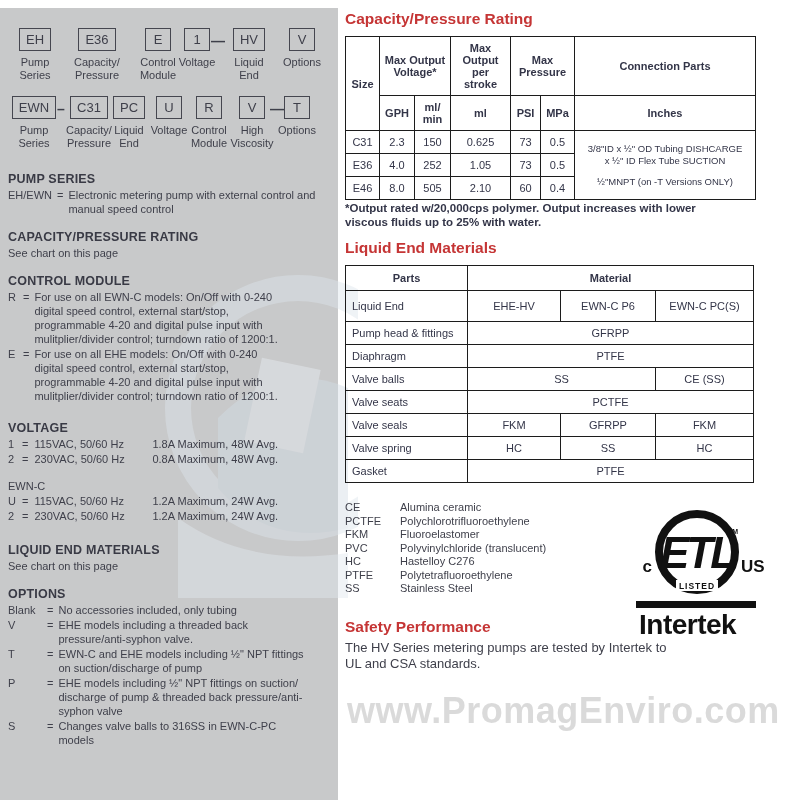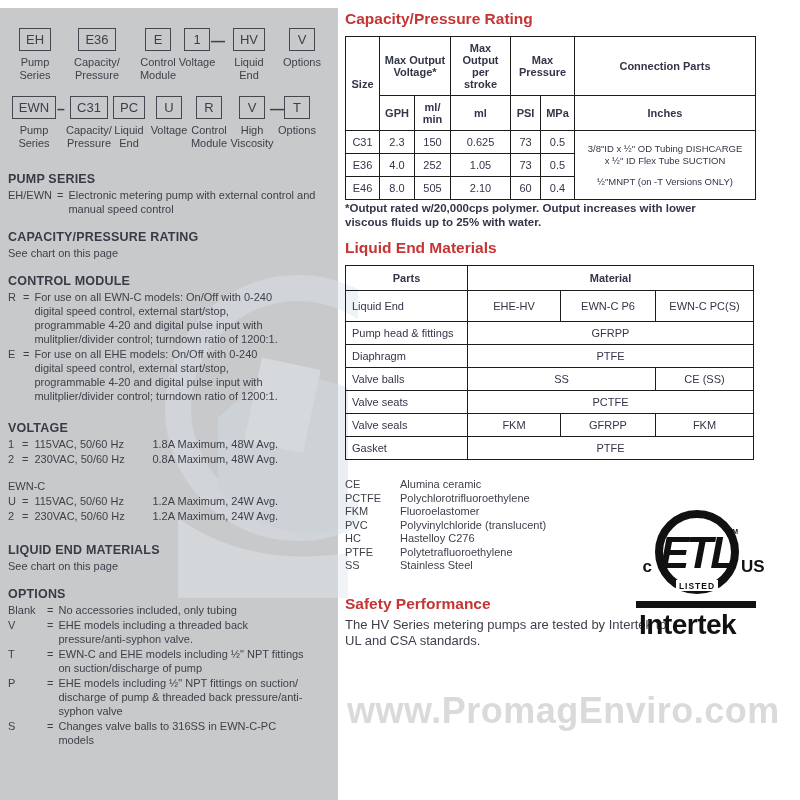--- a/index.html
+++ b/index.html
@@ -363,20 +363,26 @@
         <td class="lbl">Valve seats</td>
         <td colspan="3">PCTFE</td>
       </tr>
       <tr>
         <td class="lbl">Valve seals</td>
         <td>FKM</td>
         <td>GFRPP</td>
         <td>FKM</td>
       </tr>
       <tr>
+        <td class="lbl">Valve spring</td>
+        <td>HC</td>
+        <td>SS</td>
+        <td>HC</td>
+      </tr>
+      <tr>
         <td class="lbl">Gasket</td>
         <td colspan="3">PTFE</td>
       </tr>
     </tbody>
       </table>
 
     <div class="abbrs">
       <div class="abbr-row">
         <span class="abbr">CE</span>
         <span>Alumina ceramic</span>

